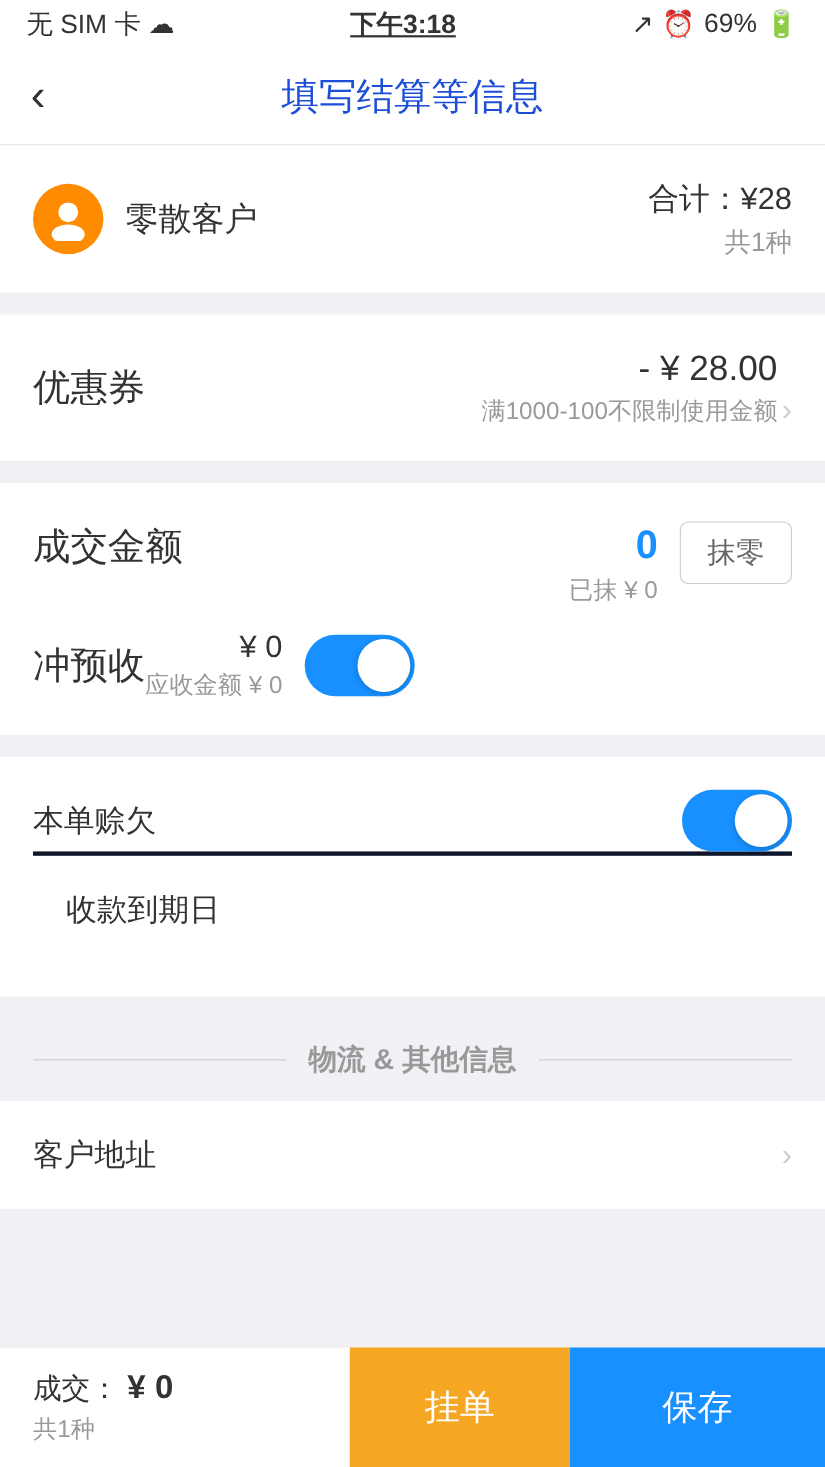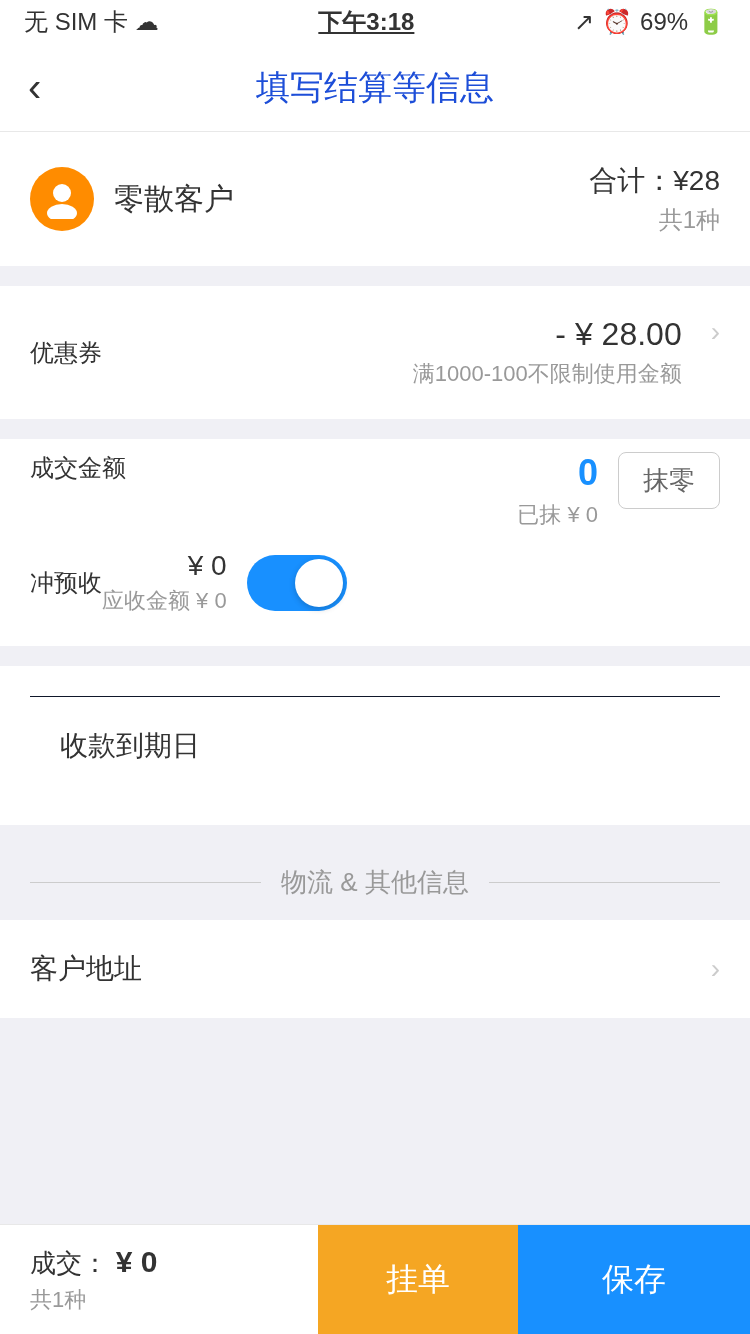--- a/index.html
+++ b/index.html
@@ -88,36 +88,36 @@
 
     
     .row-item {
       display: flex;
       align-items: center;
       justify-content: space-between;
       padding: 30px 30px;
       background: #fff;
       border-top: 1px solid #f0f0f0;
     }
-    .row-label { font-size: 24px; color: #333; }
-    .row-right { display: flex; align-items: flex-start; gap: 29px; text-align: right; }
+    .row-label { font-size: 34px; color: #333; }
+    .row-right { display: flex; align-items: flex-end; gap: 4px; text-align: right; }
     .row-value-discount { font-size: 32px; color: #333; font-weight: 500; }
     .row-sub { font-size: 22px; color: #999; margin-top: 6px; }
     .chevron { font-size: 28px; color: #ccc; }
 
     
     .amount-section {
       background: #fff;
       margin-bottom: 20px;
     }
     .amount-row {
       display: flex;
       align-items: flex-start;
       justify-content: space-between;
-      padding: 13px 30px 20px;
+      padding: 35px 30px 20px;
     }
     .amount-right {
       display: flex;
       align-items: flex-start;
       gap: 20px;
     }
     .amount-value-wrap { text-align: right; }
     .amount-value {
       font-size: 36px;
       color: #1890ff;
@@ -185,31 +185,32 @@
     }
     .debt-label { font-size: 28px; color: #333; }
 
     
     .due-date-row {
       display: flex;
       align-items: center;
       padding: 30px 30px;
       background: #fff;
       gap: 20px;
-      border-top: 1px solid #0f172a;
+      border-top: 4px solid #0f172a;
     }
     .due-date-label { font-size: 28px; color: #333; flex-shrink: 0; }
     .due-date-value { font-size: 28px; color: #333; }
 
     
     .logistics-header {
       background: #f0f0f5;
       display: flex;
       align-items: center;
       padding: 20px 30px;
+      font-weight: bold;
     }
     .logistics-line {
       flex: 1;
       height: 1px;
       background: #ccc;
     }
     .logistics-text {
       font-size: 26px;
       color: #999;
       padding: 0 20px;
@@ -352,20 +353,26 @@
           <div class="prepay-bot">应收金额 ¥ 0</div>
         </div>
         <div class="toggle">
           <div class="toggle-knob"></div>
         </div>
       </div>
     </div>
   </div>
 
   <div class="debt-section">
+    <div class="debt-row">
+      <span class="debt-label">本单赊欠</span>
+      <div class="toggle">
+        <div class="toggle-knob"></div>
+      </div>
+    </div>
 
     <div class="due-date-row">
       <span class="due-date-label">收款到期日</span>
     </div>
   </div>
 
   <div class="logistics-header">
     <div class="logistics-line"></div>
     <span class="logistics-text">物流 &amp; 其他信息</span>
     <div class="logistics-line"></div>

